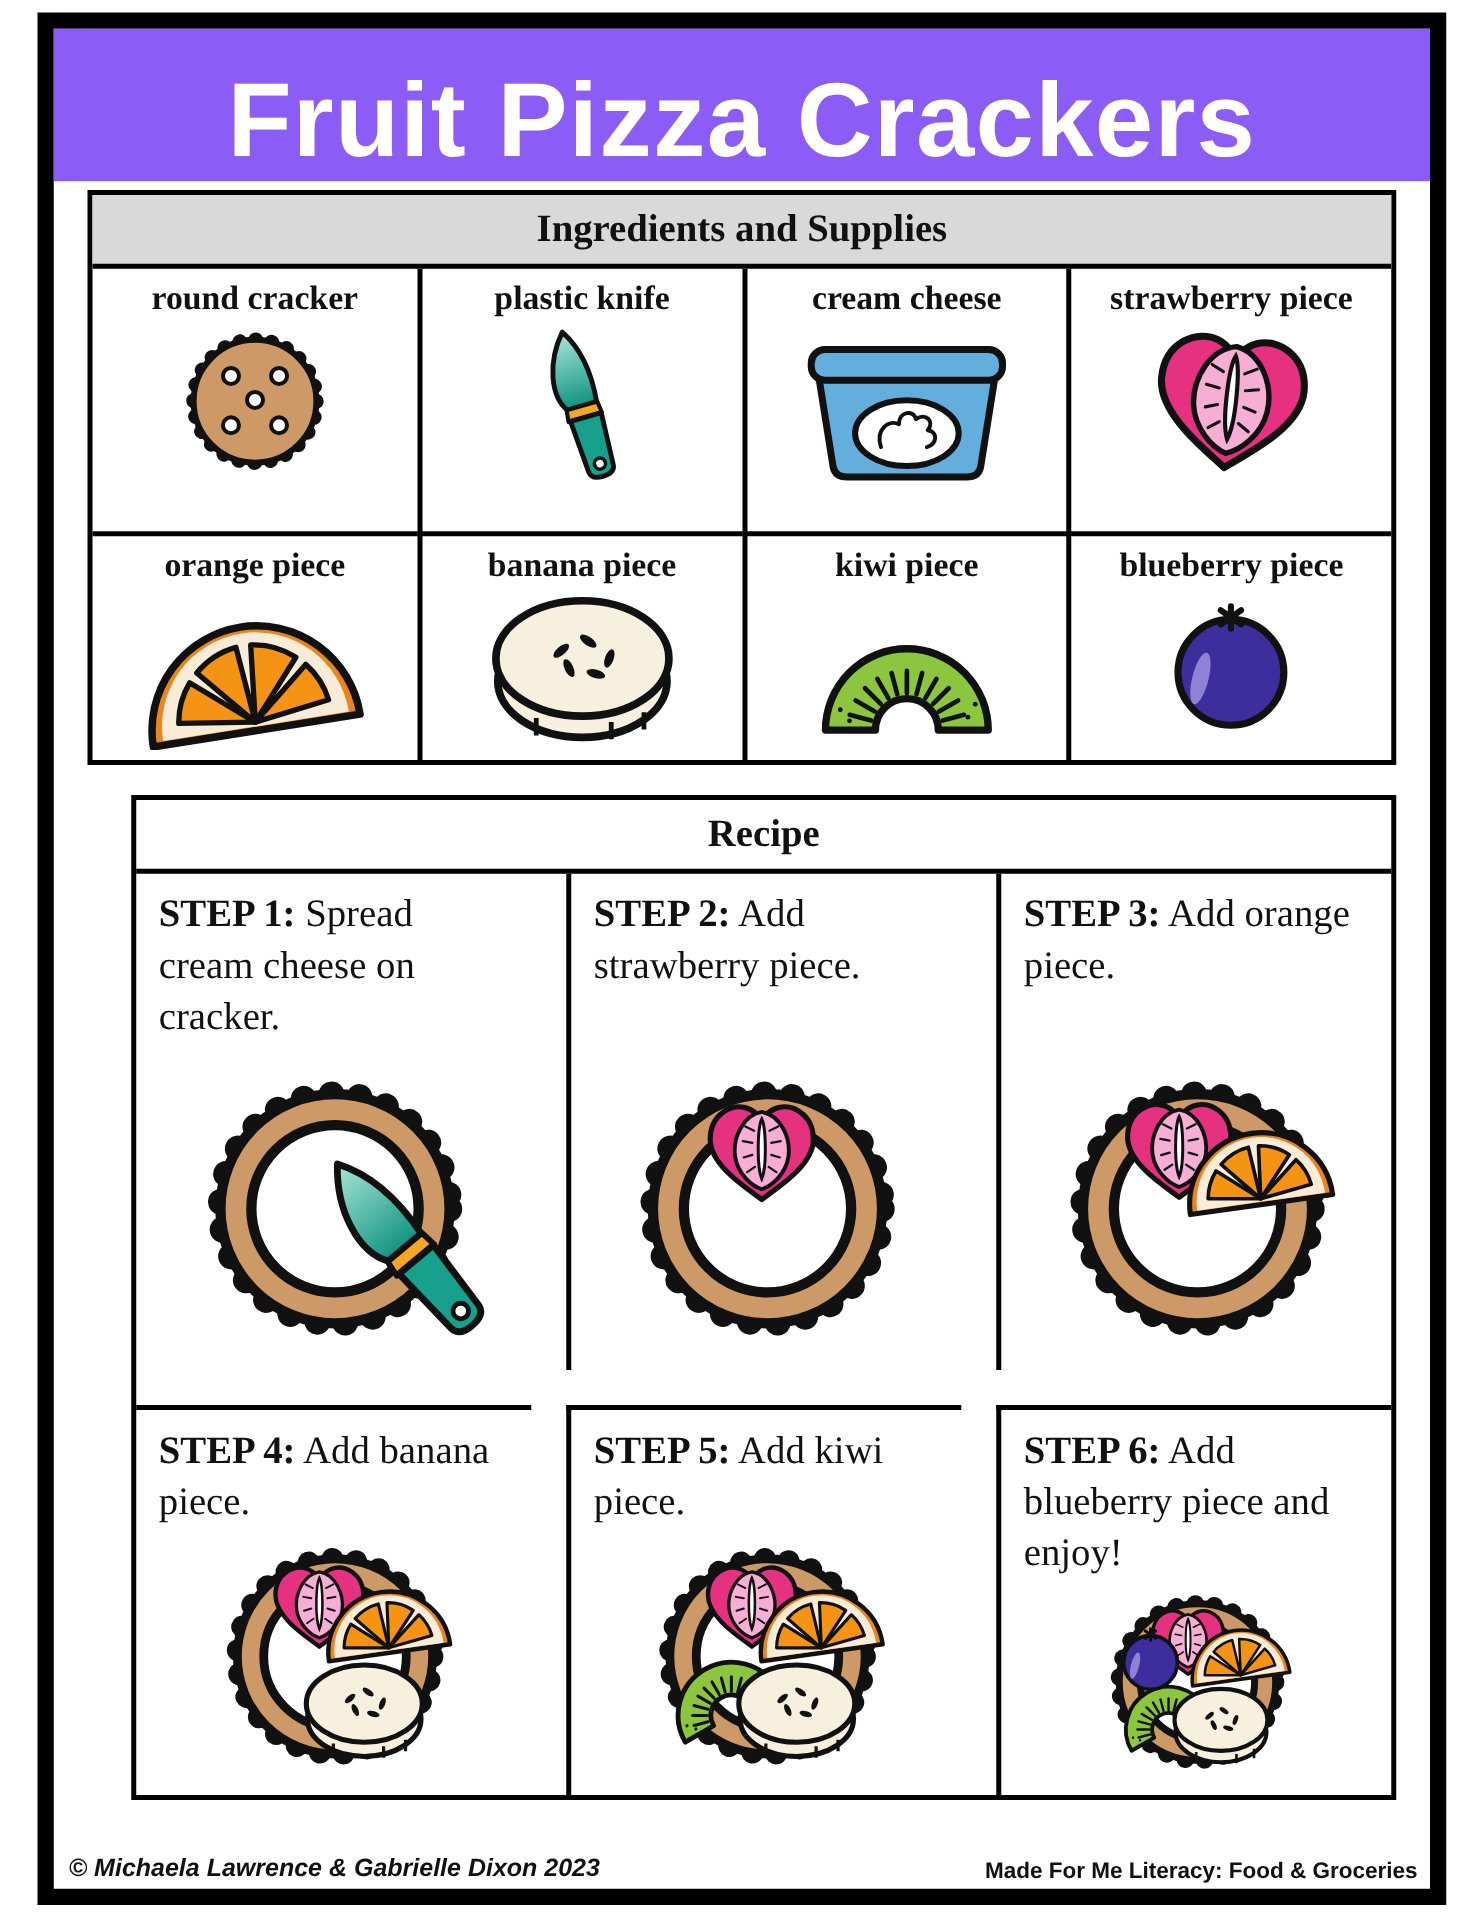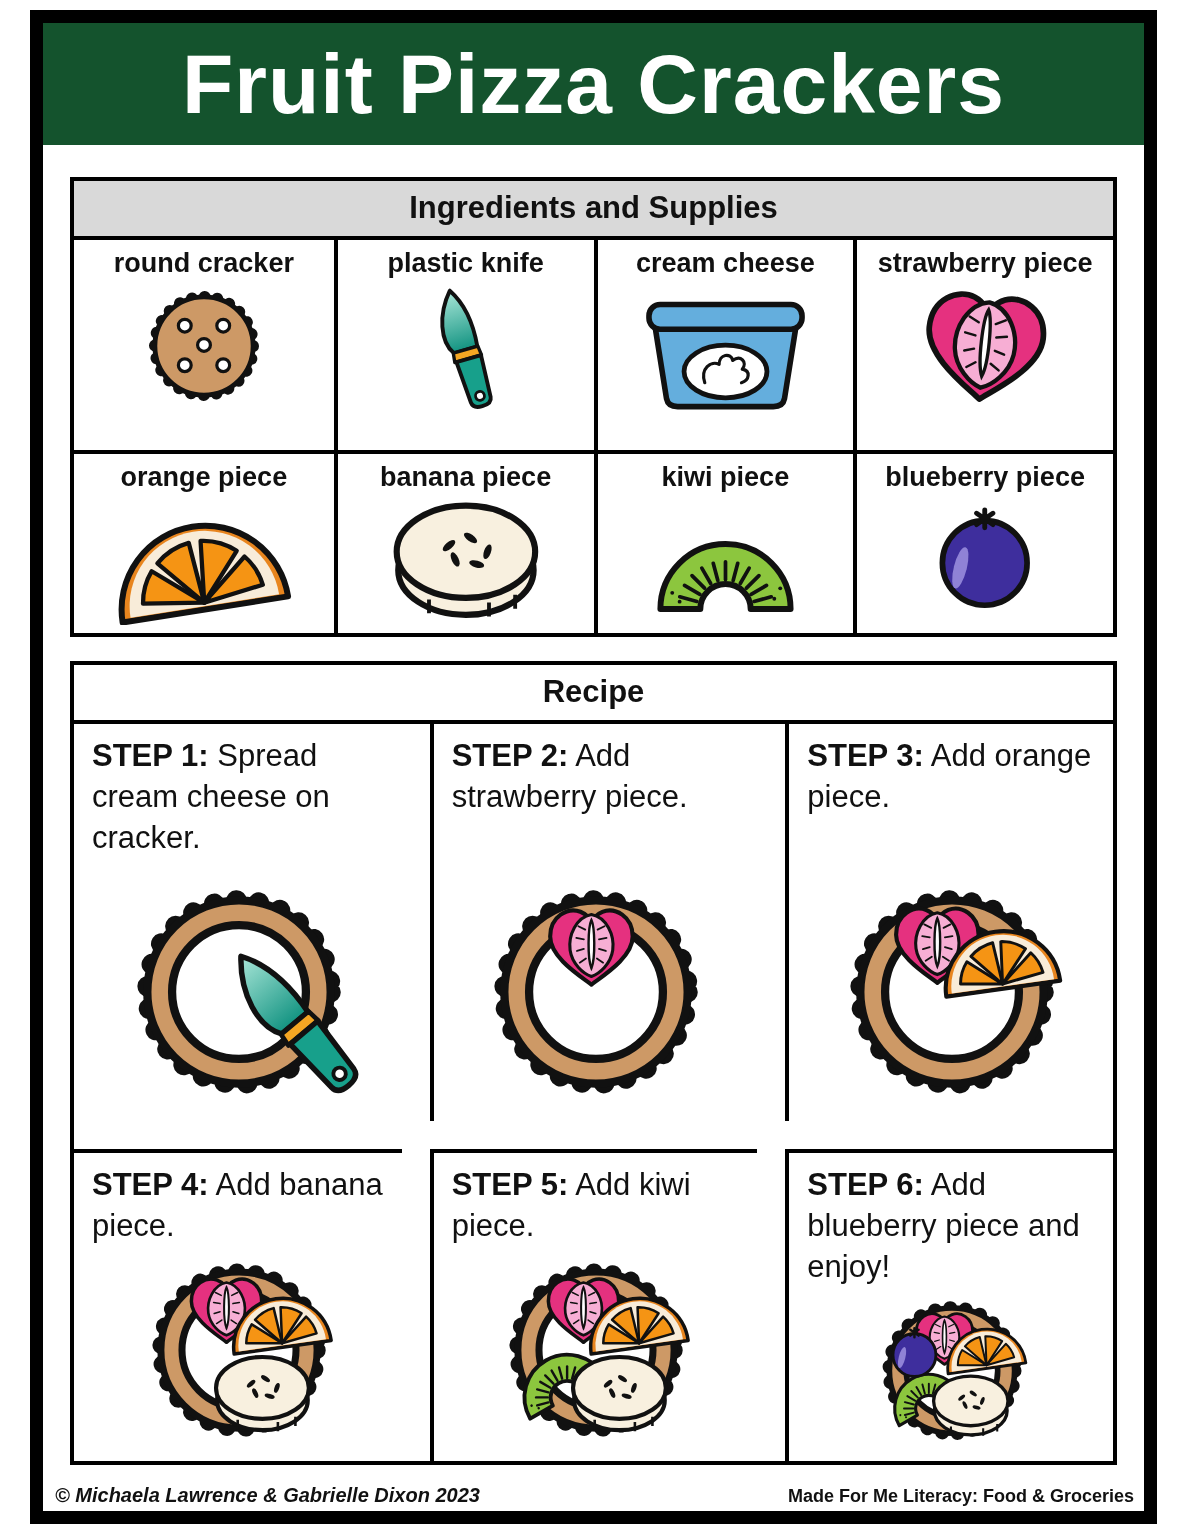--- a/index.html
+++ b/index.html
@@ -1,34 +1,34 @@
 <!DOCTYPE html>
 <html><head>
 <meta charset="utf-8">
 <style>
   * { margin:0; padding:0; box-sizing:border-box; }
   html,body { background:#ffffff; }
   body { font-family:"Liberation Sans", sans-serif; color:#111; }
   .page { position:relative; width:1187px; height:1536px; background:#fff; overflow:hidden; }
   .frame { position:absolute; left:30px; top:10px; right:30px; bottom:12px; border:13px solid #000; background:#fff; display:flex; flex-direction:column; }
-  .title-band { background:#14532d; height:122px; display:flex; align-items:center; justify-content:center; flex:0 0 auto; }
+  .title-band { background:#8b5cf6; height:122px; display:flex; align-items:flex-end; justify-content:center; flex:0 0 auto; }
   .title-band h1 { color:#fff; font-size:84px; font-weight:800; letter-spacing:1px; white-space:nowrap; }
-  .content { flex:1 1 auto; padding:32px 27px 0 27px; }
+  .content { flex:1 1 auto; padding:7px 27px 0 27px;font-family:Liberation Serif, serif; }
   
   .tbl { border:4px solid #000; background:#fff; }
   .tbl-header { text-align:center; font-weight:800; font-size:31px; padding:9px 0 10px 0; border-bottom:4px solid #000; }
   .tbl-header.gray { background:#d9d9d9; }
   .ing-grid { display:grid; grid-template-columns:repeat(4,1fr); }
   .ing-cell { border-left:4px solid #000; border-top:4px solid #000; height:210px; display:flex; flex-direction:column; align-items:center; padding-top:8px; }
   .ing-cell.row1 { border-top:none; }
   .ing-cell.col1 { border-left:none; }
   .ing-cell.row2 { height:183px; }
   .ing-label { font-weight:800; font-size:27px; margin-bottom:4px; }
   .ing-icon { flex:0 0 auto; }
-  .recipe { margin-top:24px; }
+  .recipe { margin-top:24px;margin-left:35px; }
   .step-grid { display:grid; grid-template-columns:repeat(3,1fr);gap:28px; }
   .step-cell { border-left:4px solid #000; border-top:4px solid #000; height:397px; padding:12px 16px 6px 18px; display:flex; flex-direction:column; }
   .step-cell.row1 { border-top:none; }
   .step-cell.col1 { border-left:none; }
   .step-cell.row2 { height:312px; }
   .step-text { font-size:31px; line-height:1.32; }
   .step-text b { font-weight:800; }
   .step-art { align-self:center; margin-top:auto; margin-bottom:2px; }
   
   .footer { flex:0 0 auto; display:flex; justify-content:space-between; align-items:flex-end; padding:0 10px 4px 12px; }

